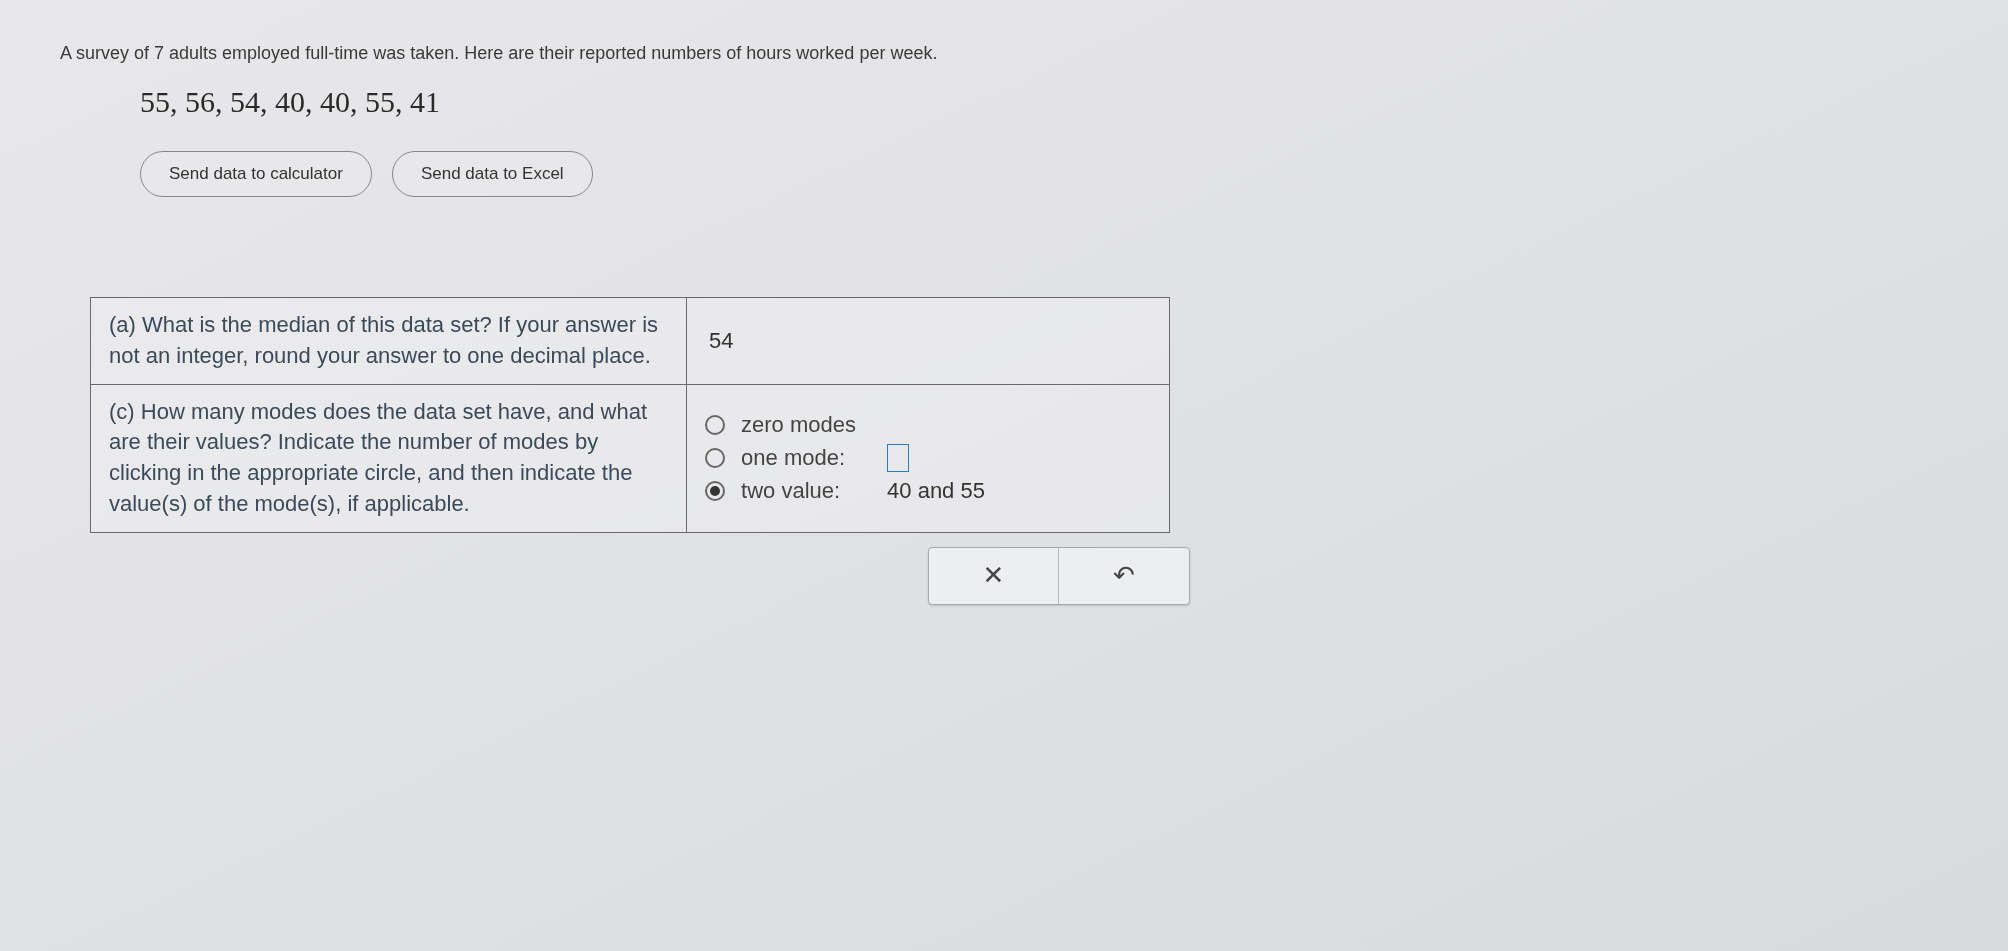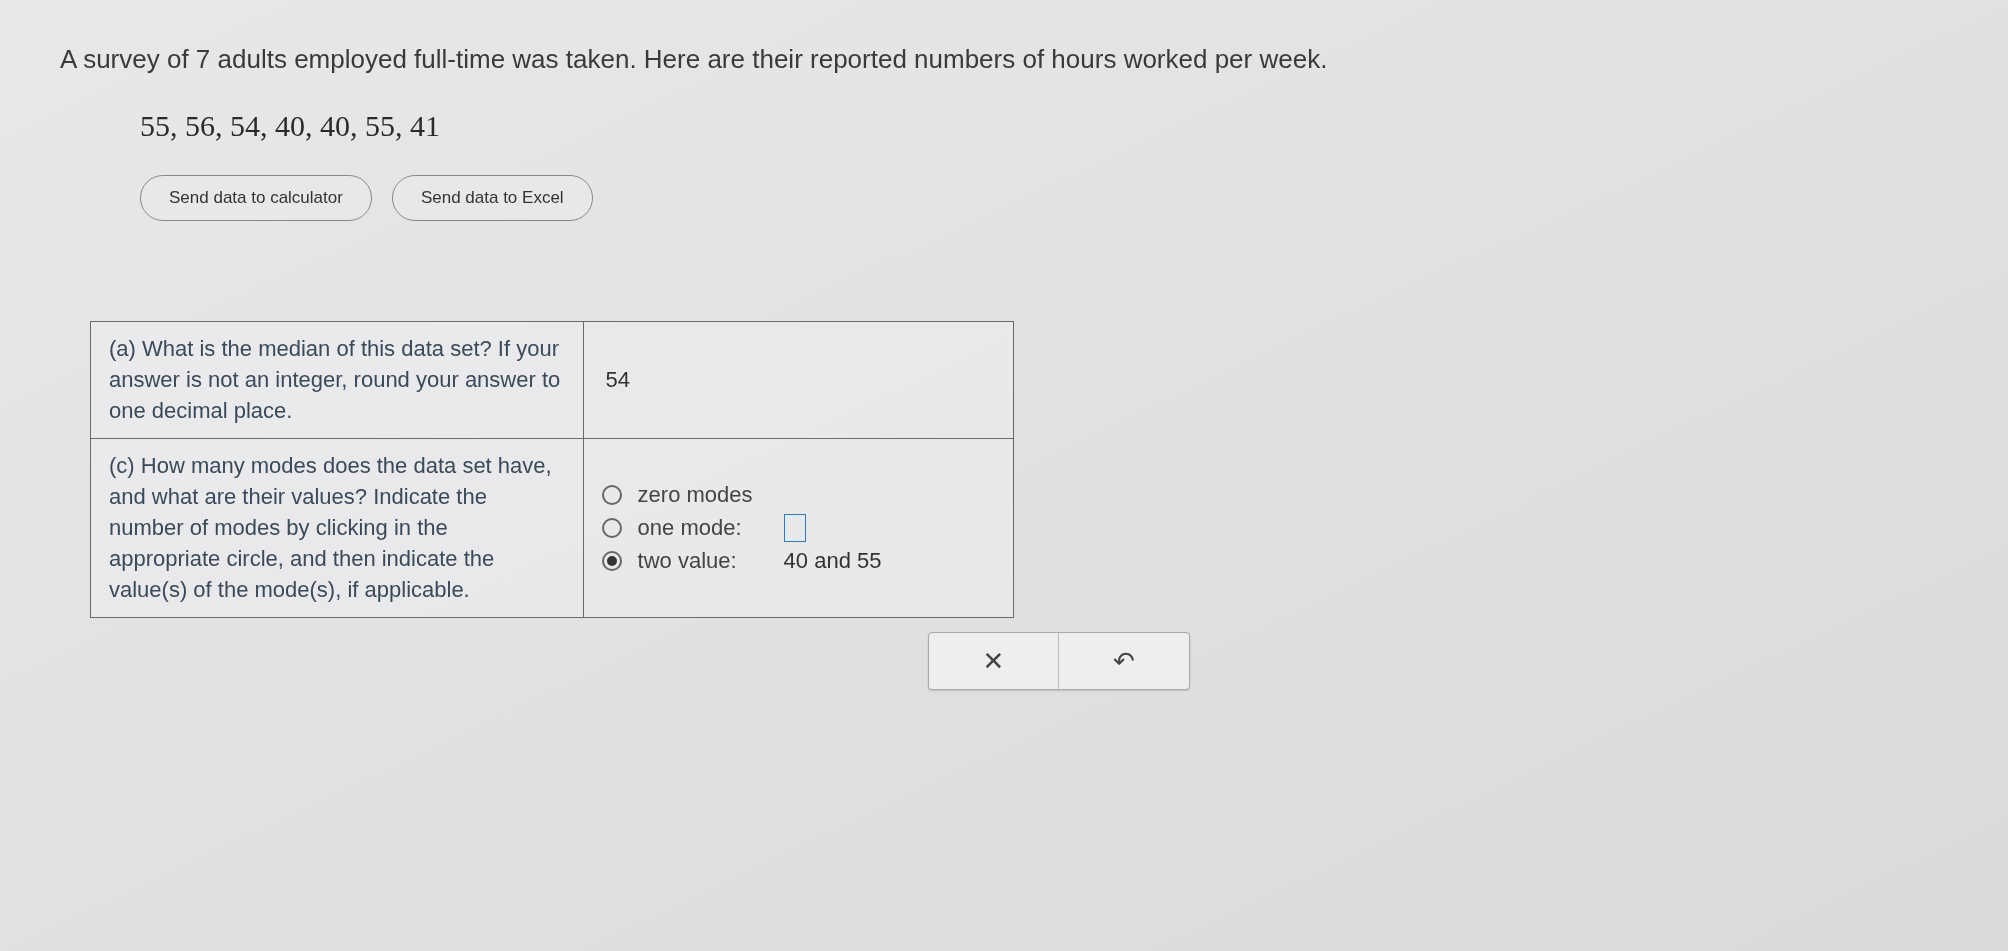--- a/index.html
+++ b/index.html
@@ -4,24 +4,24 @@
 <style>
   * { box-sizing: border-box; margin: 0; padding: 0; }
   body {
     font-family: Arial, Helvetica, sans-serif;
     background: linear-gradient(to bottom right, #e8e8ea, #d8dadc);
     min-height: 100vh;
     padding: 40px 60px;
     color: #444;
   }
   .question-text {
-    font-size: 26px;
+    font-size: 18px;
     color: #3a3a3a;
     line-height: 1.5;
-    margin-bottom: 30px;
+    margin-bottom: 18px;
   }
   .data-section {
     padding-left: 80px;
   }
   .data-values {
     font-family: "Times New Roman", Times, serif;
     font-size: 30px;
     color: #2a2a2a;
     margin-bottom: 32px;
   }
@@ -36,21 +36,21 @@
     padding: 12px 28px;
     border-radius: 30px;
     font-size: 17px;
     color: #333;
     cursor: pointer;
     font-weight: 500;
   }
   .answer-table {
     margin-left: 30px;
     border-collapse: collapse;
-    width: 924px;
+    width: 1080px;
     background: rgba(240,240,242,0.5);
   }
   .answer-table td {
     border: 1.5px solid #6a6a6a;
     padding: 12px 18px;
     vertical-align: middle;
   }
   .prompt-cell {
     width: 610px;
     font-size: 22px;

